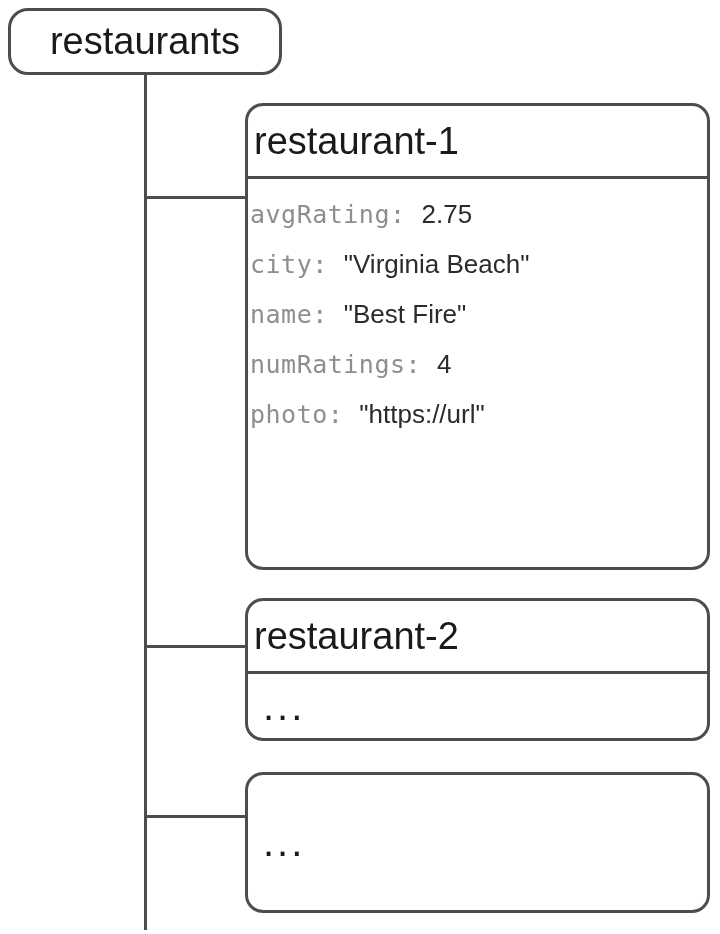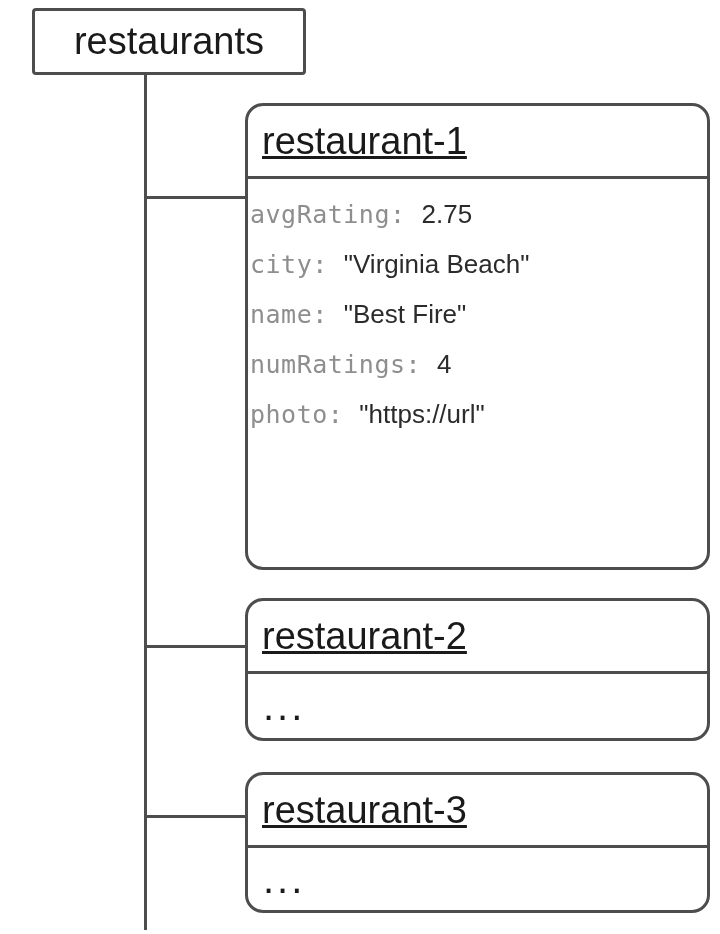--- a/index.html
+++ b/index.html
@@ -19,28 +19,27 @@
     position: absolute;
     background: #ffffff;
     border: 3px solid var(--line, #4d4d4d);
     box-sizing: border-box;
   }
   .collection {
     left: 8px;
     top: 8px;
     width: 274px;
     height: 67px;
-    border-radius: 4px;
+    border-radius: 20px;
     display: flex;
     align-items: center;
     justify-content: center;
     font-size: 38px;
     color: var(--title, #1a1a1a);
     white-space: nowrap;
-    margin-left: 24px;
   }
   .trunk {
     position: absolute;
     left: 144px;
     top: 74px;
     width: 3px;
     height: 856px;
     background: var(--line, #4d4d4d);
   }
   .branch {
@@ -63,25 +62,24 @@
   .doc-1 { top: 103px; height: 467px; }
   .doc-2 { top: 598px; height: 143px; }
   .doc-3 { top: 772px; height: 141px; }
   .doc-header {
     height: 73px;
     flex: 0 0 auto;
     box-sizing: border-box;
     border-bottom: 3px solid var(--line, #4d4d4d);
     display: flex;
     align-items: center;
-    padding-left: 14px;
+    padding-left: 6px;
     font-size: 38px;
     color: var(--title, #1a1a1a);
     white-space: nowrap;
-    text-decoration: underline;
   }
   .doc-body {
     padding: 10px 0 0 2px;
   }
   .field-row {
     height: 50px;
     display: flex;
     align-items: center;
     white-space: nowrap;
   }
@@ -149,19 +147,16 @@
   </div>
 
   <div class="node doc doc-2">
     <div class="doc-header">
       <span>restaurant-2</span>
     </div>
     <div class="doc-ellipsis">...</div>
   </div>
 
   <div class="node doc doc-3">
-    <div class="doc-header">
-      <span>restaurant-3</span>
-    </div>
     <div class="doc-ellipsis">...</div>
   </div>
 
 </div>
 
 </body></html>

